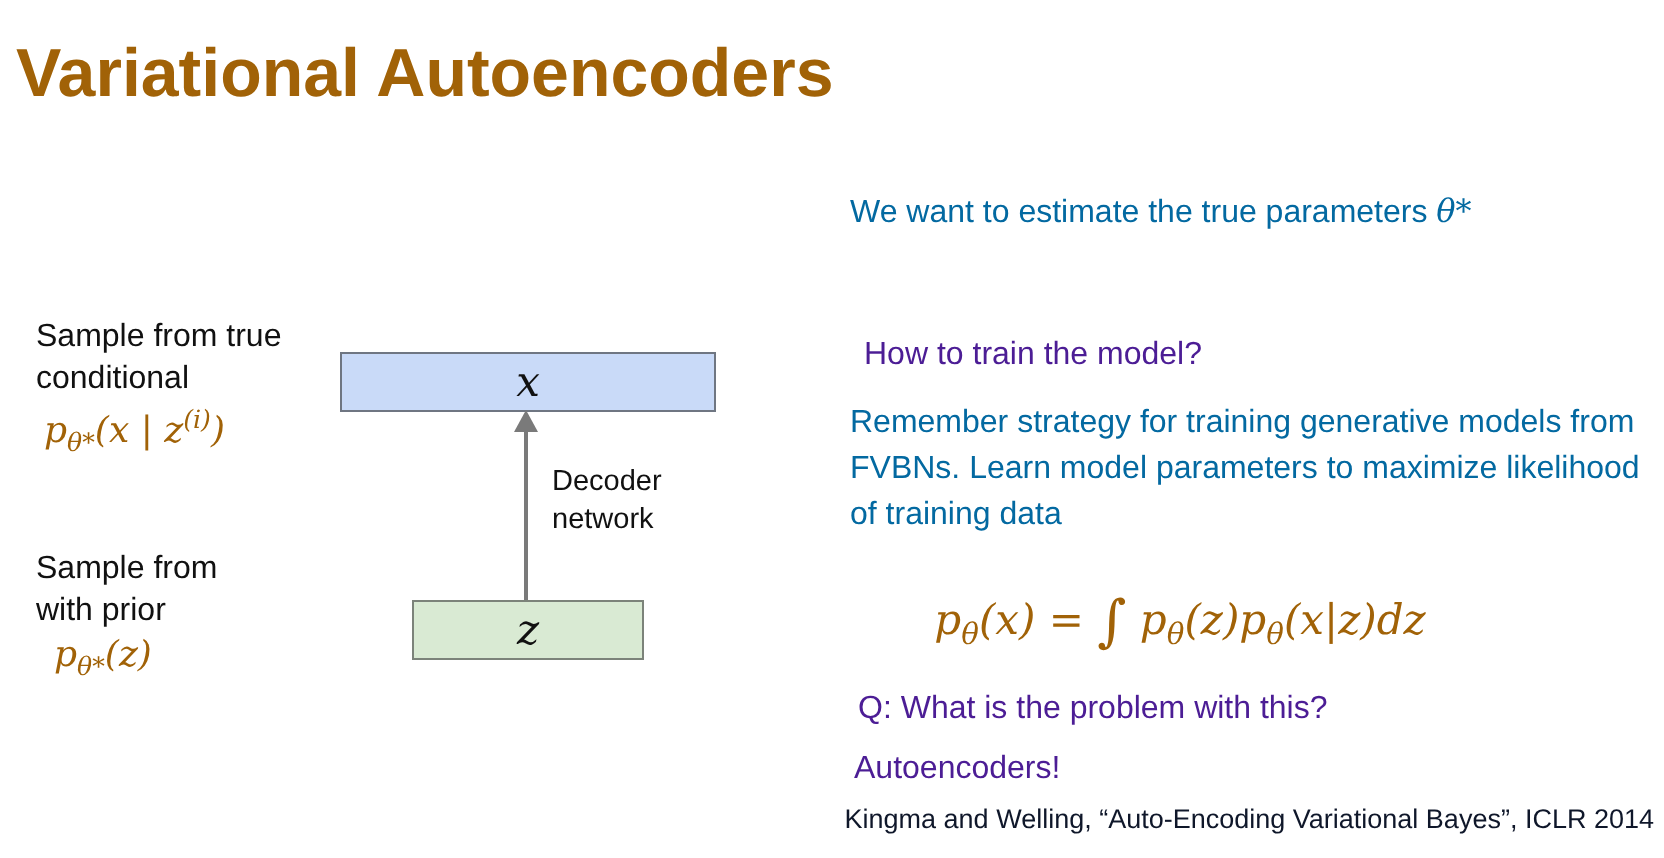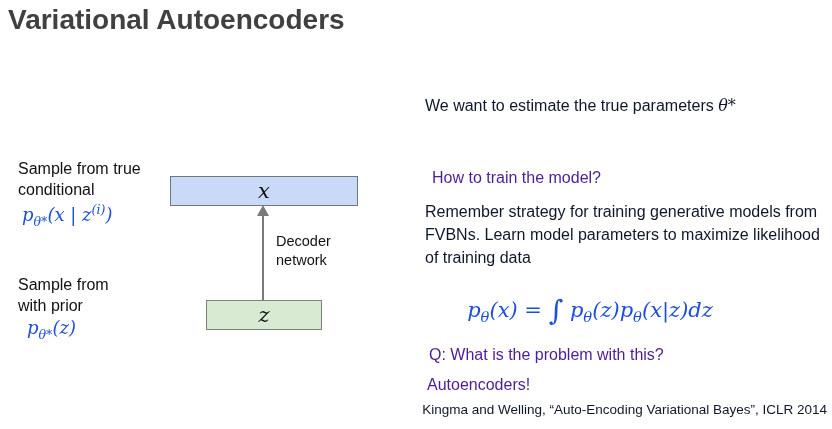--- a/index.html
+++ b/index.html
@@ -7,39 +7,39 @@
   body {
     position:relative;
     background:#ffffff;
     font-family:"Liberation Sans", sans-serif;
     color:#1a1a1a;
     overflow:hidden;
   }
   .abs { position:absolute; }
 
   .slide-title {
-    left:8px; top:4px;
-    font-size:28px;
+    left:8px; top:18px;
+    font-size:34px;
     letter-spacing:0px;
-    color:#404040;
+    color:#a16207;
   }
 
   
   .side-label {
     font-size:16px;
     line-height:21px;
     color:#111;
   }
   .lbl-conditional { left:18px; top:158px; width:134px; }
   .lbl-prior       { left:18px; top:274px; width:120px; }
 
   .math {
     font-family:"DejaVu Serif", serif;
     font-style:italic;
-    color:#1d4ed8;
+    color:#a16207;
   }
   .math sub { font-size:70%; font-style:italic; }
   .math sup { font-size:70%; font-style:italic; }
 
   .f-conditional { left:22px; top:202px; font-size:18px; }
   .f-prior       { left:27px; top:317px; font-size:18px; }
 
   .node-box {
     display:flex; align-items:center; justify-content:center;
     font-family:"DejaVu Serif", serif;
@@ -68,21 +68,21 @@
     border-left:6px solid transparent;
     border-right:6px solid transparent;
     border-bottom:11px solid #7a7a7a;
   }
   .decoder-label {
     left:276px; top:232px; width:74px;
     font-size:14.5px; line-height:19px; color:#111;
   }
 
   
-  .para { font-size:16px; line-height:22px; color:#0f172a; }
+  .para { font-size:16px; line-height:22px; color:#0369a1; }
   .intro { left:425px; top:95px; width:402px; }
   .strategy { left:425px; top:200px; width:408px; line-height:23px; }
 
   .blue { color:#4c1d95; }
   .q1 { left:432px; top:169px; font-size:16px; }
   .q2 { left:429px; top:346px; font-size:16px; }
   .q3 { left:427px; top:376px; font-size:16px; }
 
   .main-formula {
     left:425px; top:298px; width:330px;

